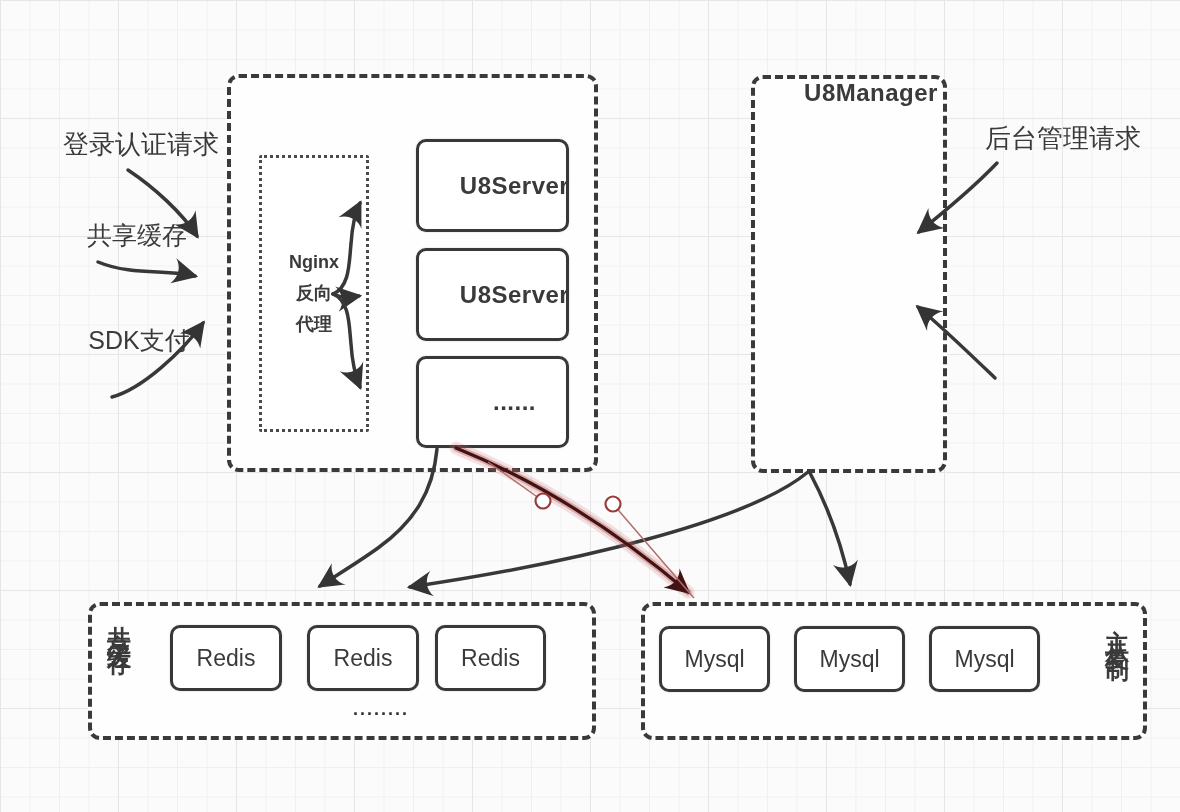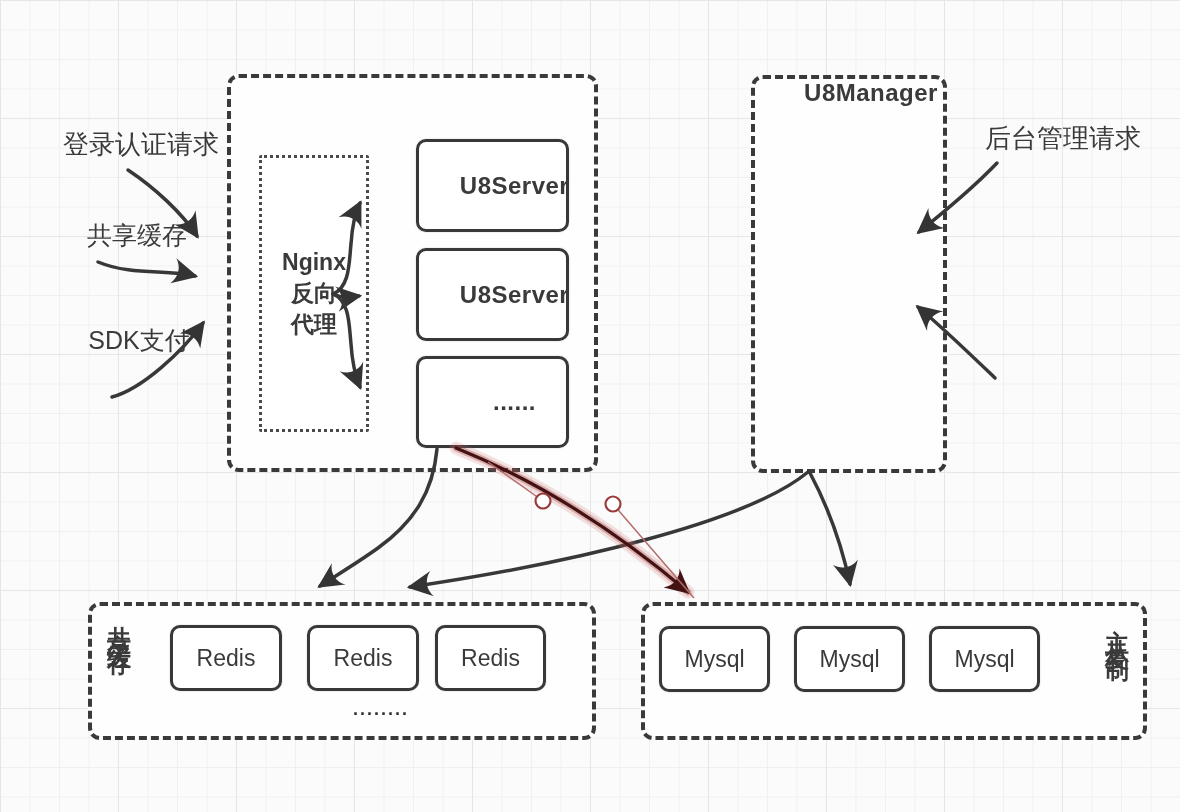--- a/index.html
+++ b/index.html
@@ -26,21 +26,21 @@
     border:3px dotted #4a4a4a;border-radius:2px;background:#fff;
     display:flex;align-items:center;justify-content:center;text-align:center;
   }
   .node{
     border:3px solid #383838;border-radius:10px;background:#fff;
     display:flex;align-items:center;justify-content:center;
     box-shadow:0 0 2px rgba(0,0,0,.18);
   }
   .node-strong{font-size:24px;font-weight:bold;letter-spacing:.5px;padding-left:44px;}
   .node-normal{font-size:23px;font-weight:400;}
-  .nginx-label{font-size:23px;font-weight:bold;line-height:31px;}
+  .nginx-label{font-size:18px;font-weight:bold;line-height:31px;}
   .float-label{font-size:26px;white-space:nowrap;}
   .float-label.small{font-size:25px;}
   .sdk-label{font-size:25px;text-align:center;line-height:33px;white-space:nowrap;}
   .vlabel{
     writing-mode:vertical-rl;text-orientation:upright;
     font-size:24px;font-weight:bold;letter-spacing:9px;white-space:nowrap;
   }
   .dots{font-size:18px;font-weight:bold;letter-spacing:2px;text-align:center;color:#333;}
   svg.overlay{position:absolute;left:0;top:0;pointer-events:none;}
 </style>

